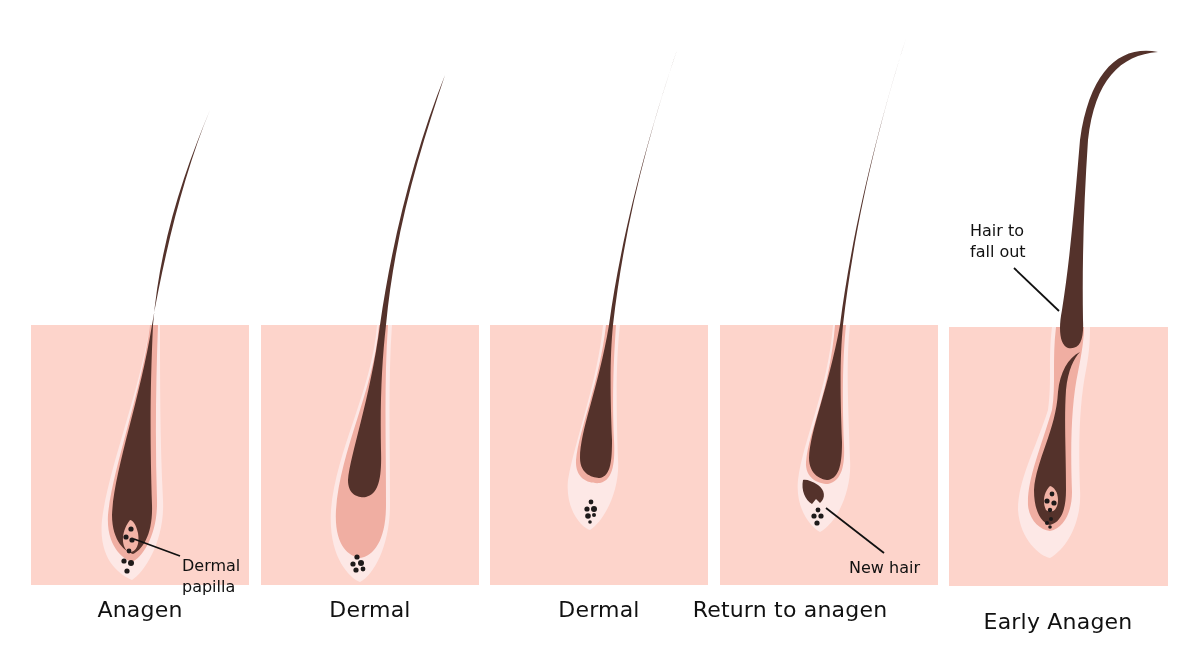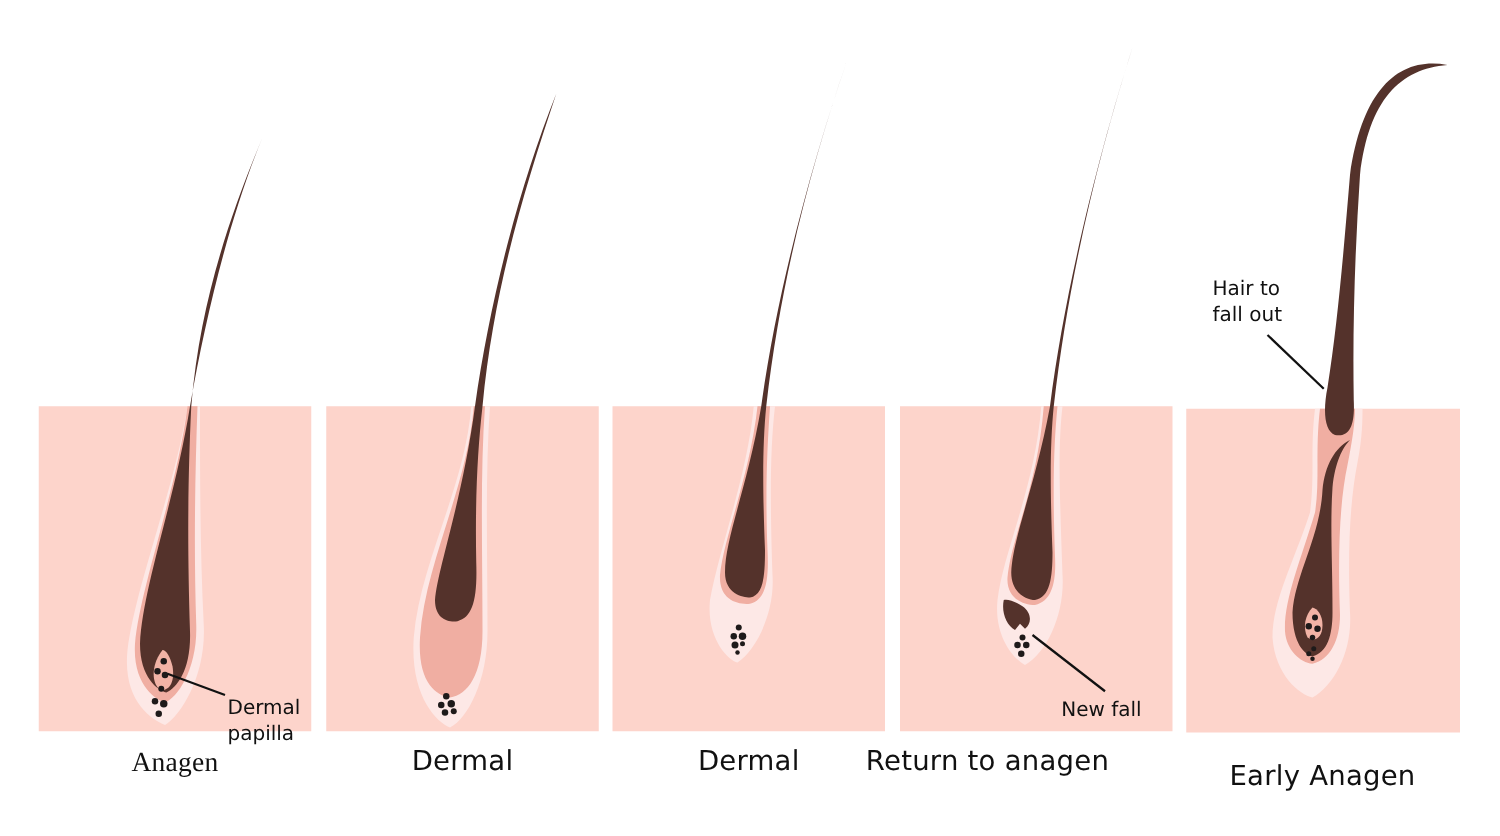--- a/index.html
+++ b/index.html
@@ -90,24 +90,24 @@
     <circle cx="1050" cy="527" r="1.8" fill="#1e1a1a"></circle>
     <line x1="1014" y1="268" x2="1059" y2="311" stroke="#111" stroke-width="1.8"></line>
   </g>
 </svg>
 
 <div class="anno" style="left:182px; top:535px;margin-top:20px;">
   <div>Dermal</div>
   <div>papilla</div>
 </div>
 <div class="anno" style="left:849px; top:557px;">
-  <span>New fall</span>
+  <span>New hair</span>
 </div>
 <div class="anno" style="left:970px; top:220px;">
   <div>Hair to</div>
   <div>fall out</div>
 </div>
 
-<div class="stage-label" style="left:20px;font-family:Liberation Serif, serif;">Anagen</div>
+<div class="stage-label" style="left:20px;">Anagen</div>
 <div class="stage-label" style="left:250px;">Dermal</div>
 <div class="stage-label" style="left:479px;">Dermal</div>
 <div class="stage-label" style="left:670px;">Return to anagen</div>
 <div class="stage-label" style="left:938px;margin-top:12px;">Early Anagen</div>
 
 </body></html>

